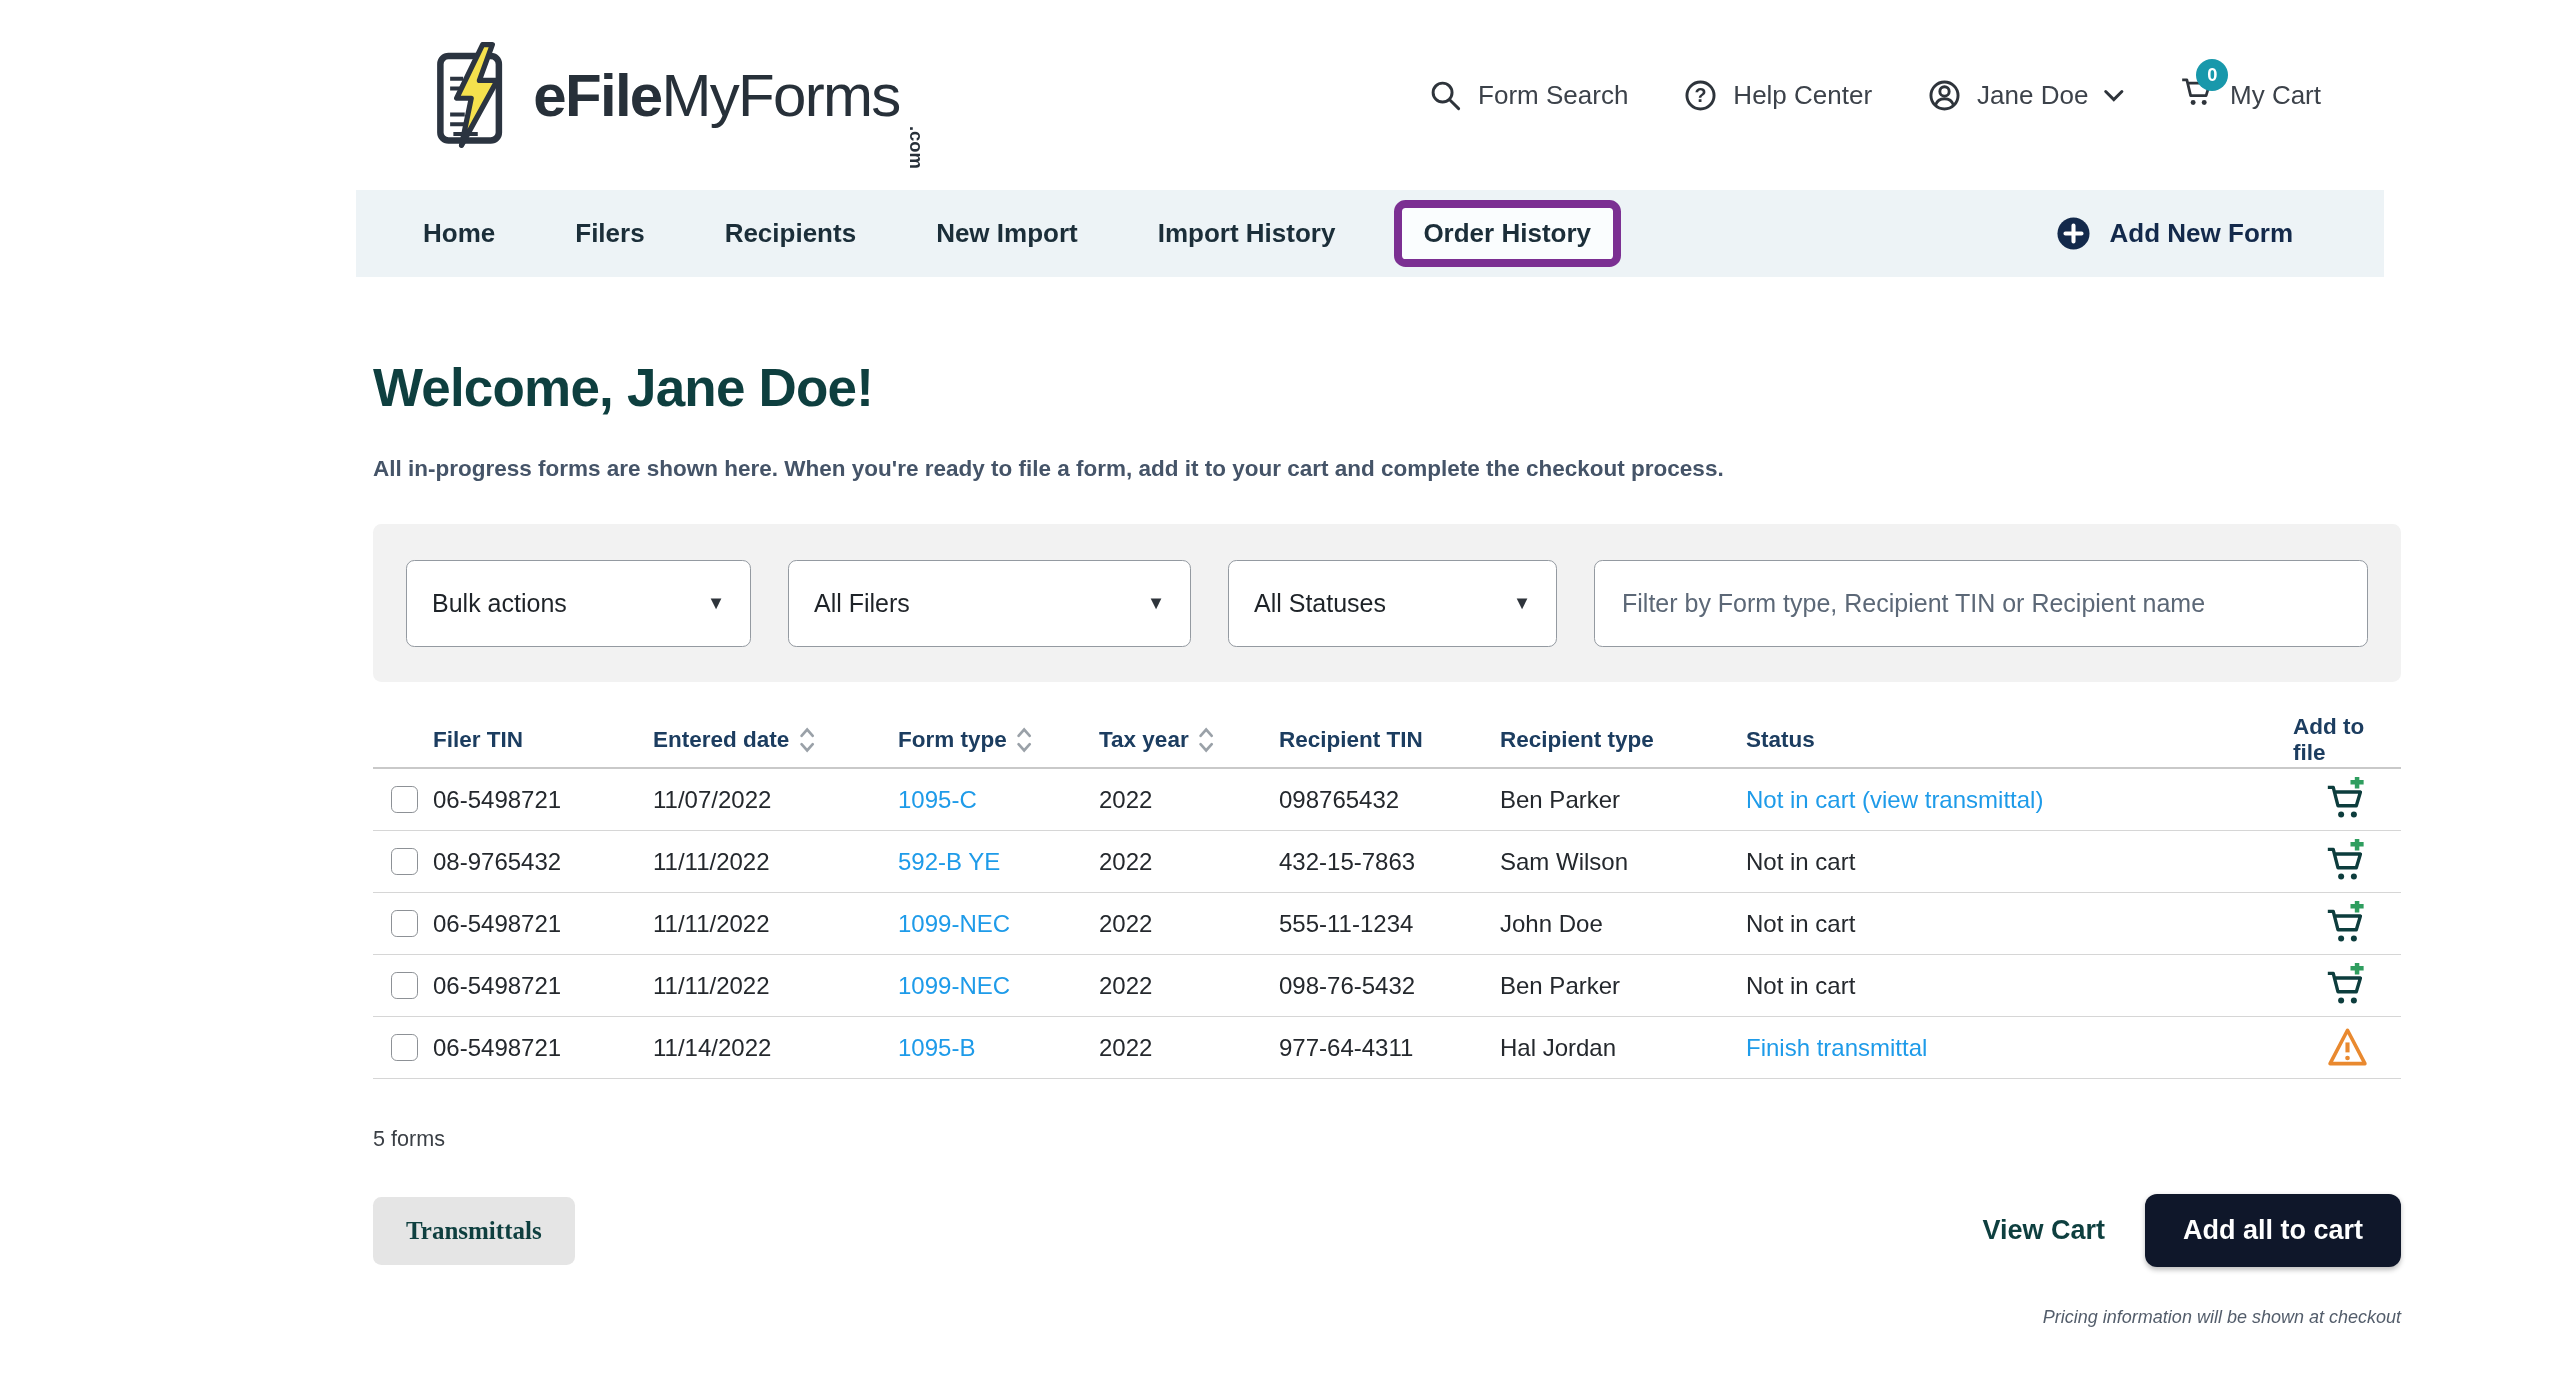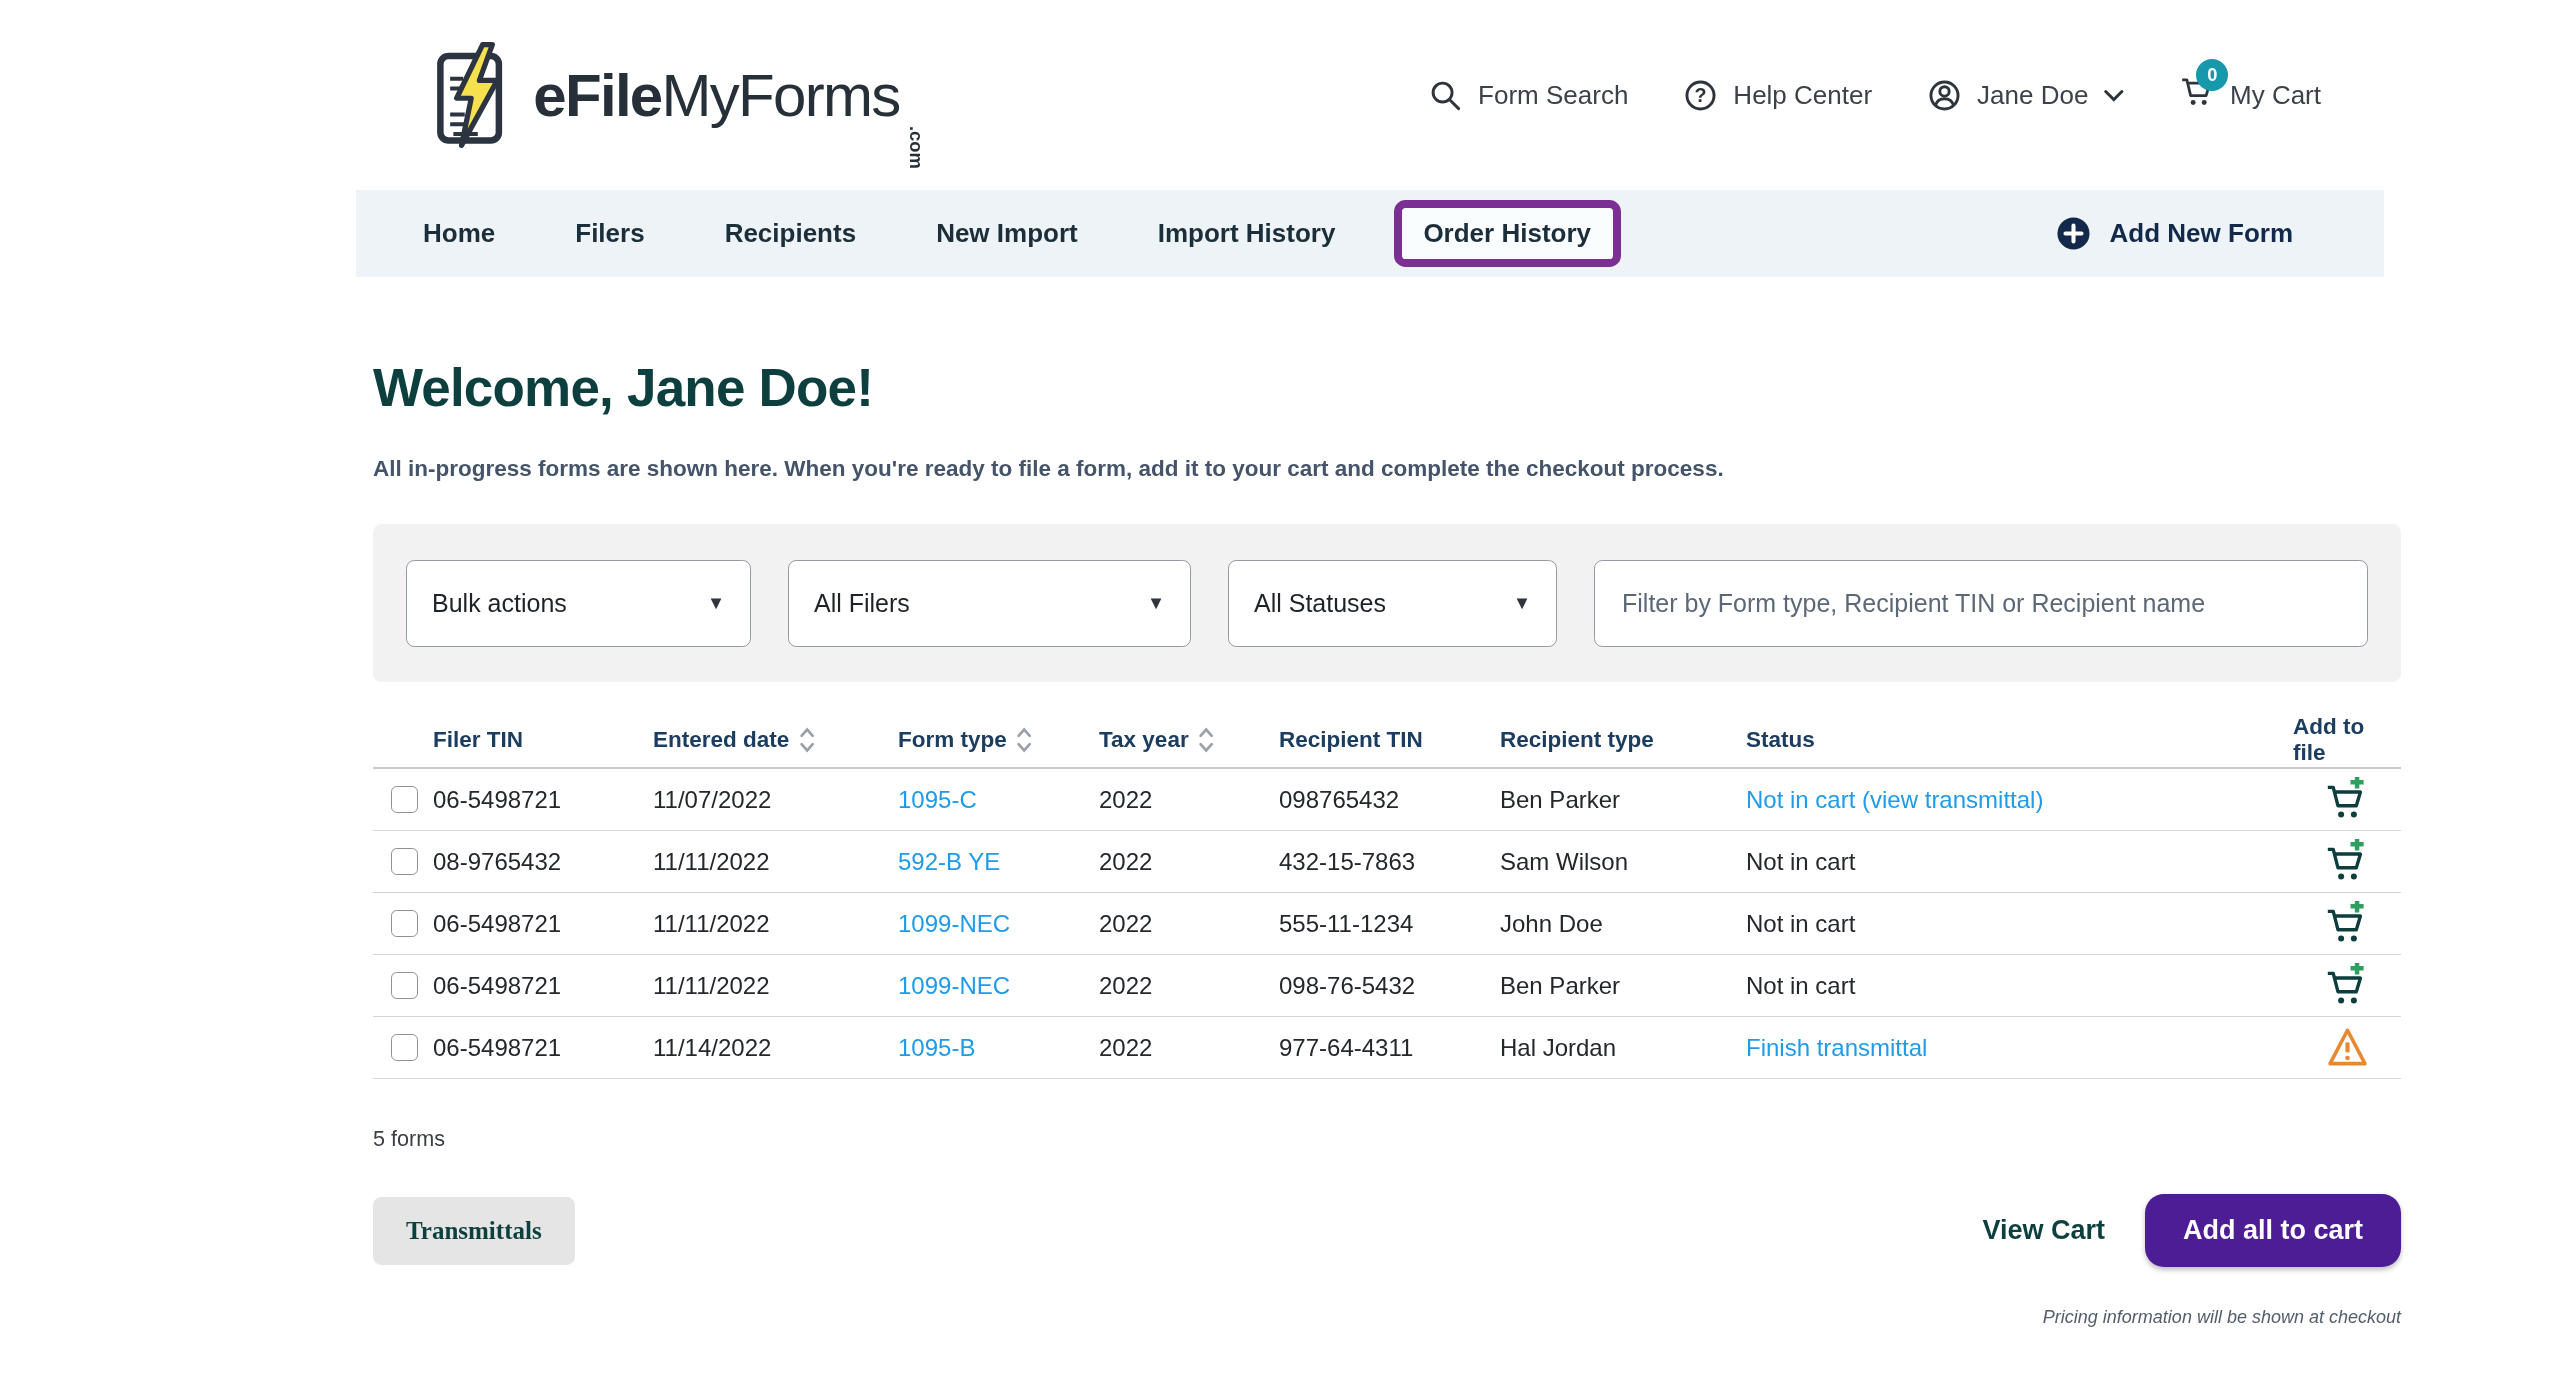--- a/index.html
+++ b/index.html
@@ -80,21 +80,21 @@
   .forms-count { margin-top:47px; font-size:21.6px; color:#3a3f45; }
 
   
   .actions { margin-top:42px; display:flex; align-items:center; }
   .btn-transmittals { background:#e5e5e5; border:none; border-radius:8.3px;
     padding:20px 33px; font-size:25px; font-weight:700; color:#0e3f3f;
     cursor:pointer; font-family:Liberation Serif, serif; }
   .btn-viewcart { background:none; border:none; font-size:27px;
     font-weight:700; color:#0e3f3f; margin-left:auto; margin-right:40px;
     cursor:pointer; font-family:"Liberation Sans", sans-serif; }
-  .btn-addall { background:#4c1d95; border:none; border-radius:19px;
+  .btn-addall { background:#0f172a; border:none; border-radius:12px;
     padding:21px 38px; font-size:27px; font-weight:700; color:#fff;
     cursor:pointer; box-shadow:0 2.5px 5px rgba(0,0,0,.25);
     font-family:"Liberation Sans", sans-serif; }
   .pricing-note { margin-top:40px; text-align:right; font-style:italic;
     font-size:18px; color:#535d6b; }
 </style>
 </head>
 <body>
 
 <div class="header">

